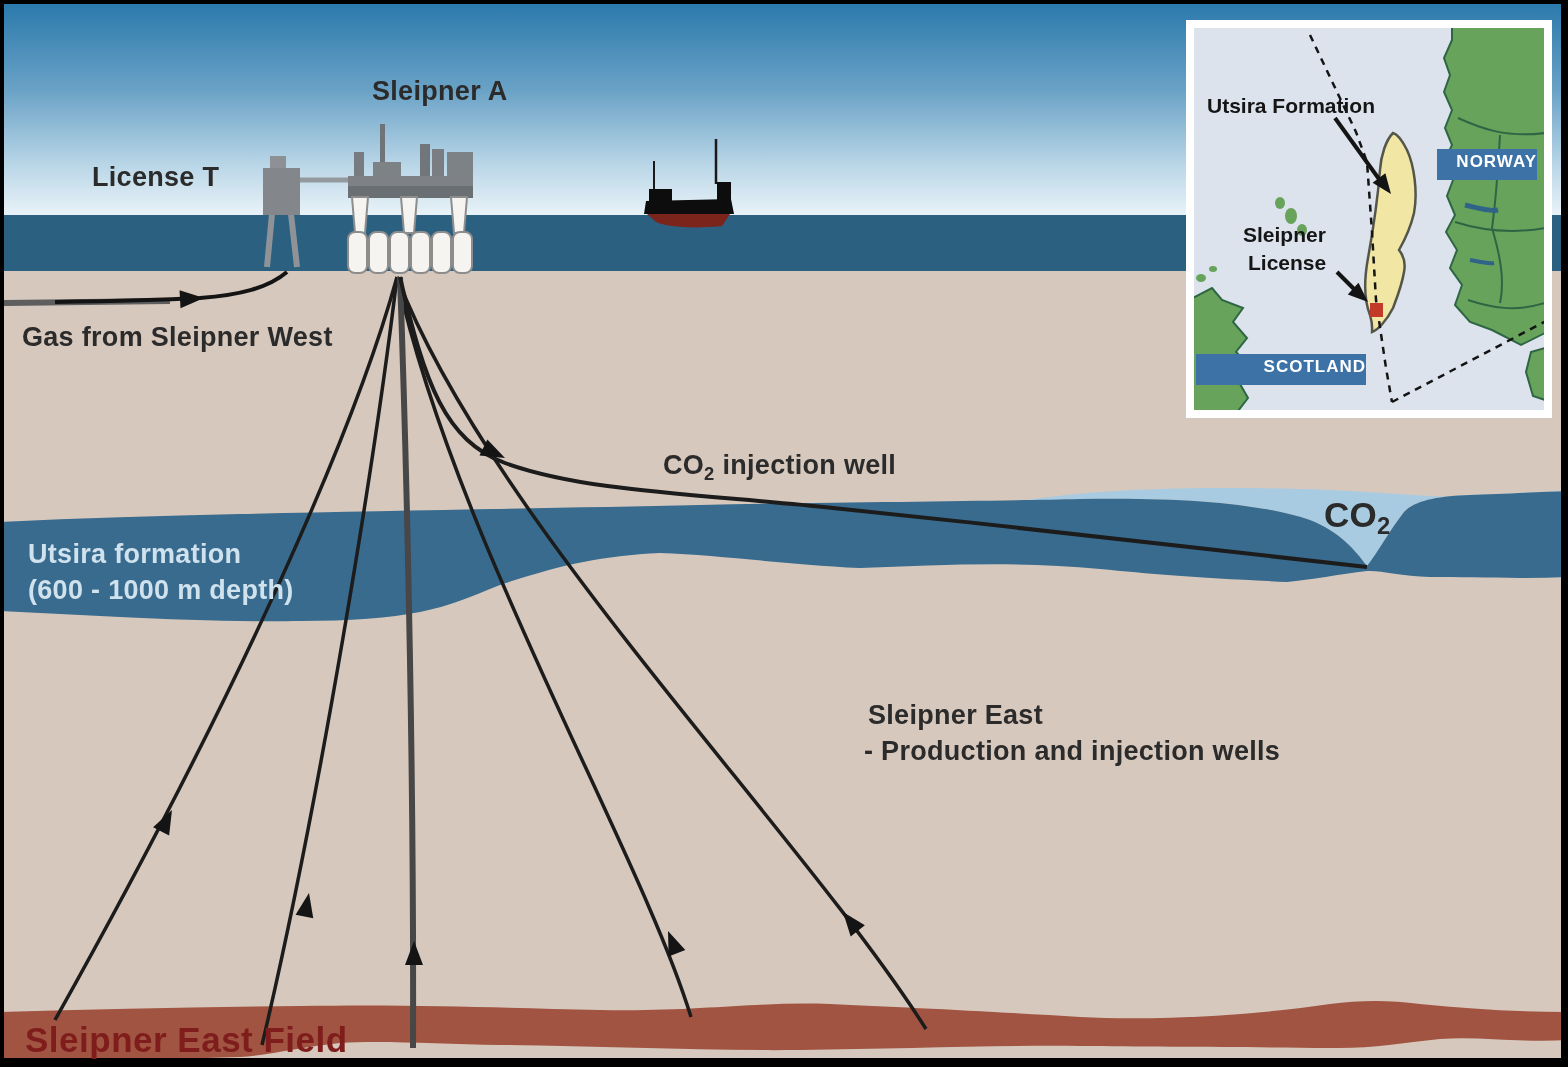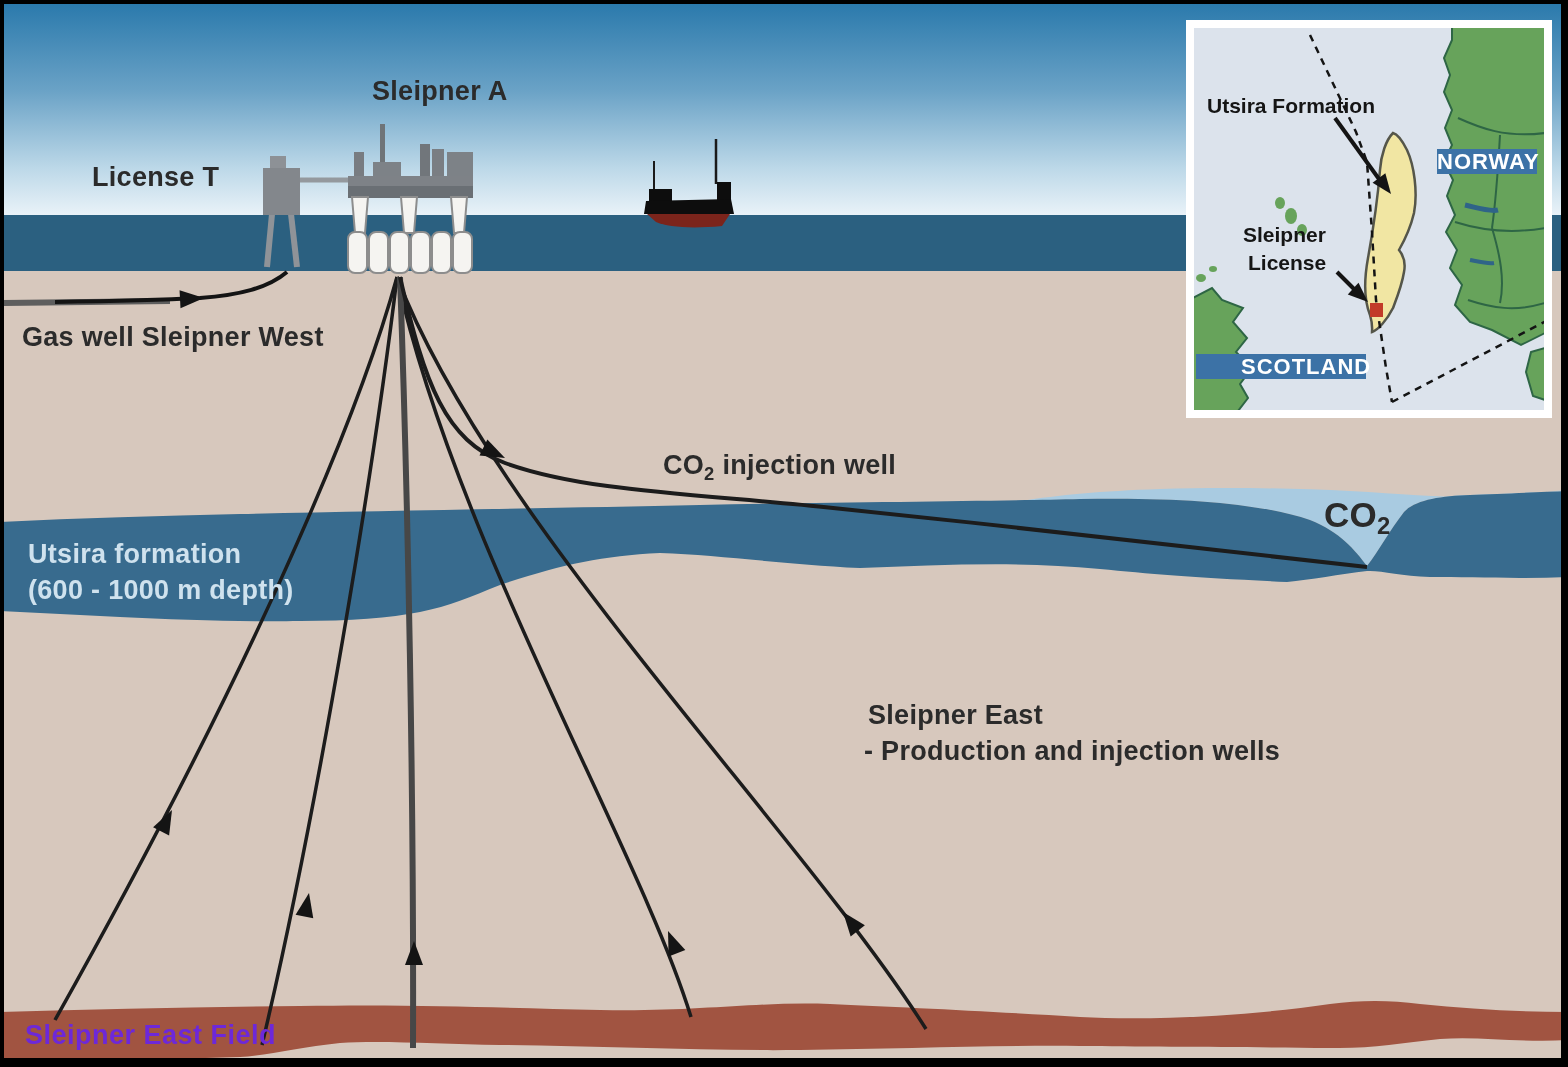--- a/index.html
+++ b/index.html
@@ -4,26 +4,26 @@
 <style>
   html,body { margin:0; padding:0; background:#222; }
   #stage {
     position:relative; width:1568px; height:1067px; overflow:hidden;
     font-family:"Liberation Sans", sans-serif; background:#d7c8bd;
   }
   #scene-svg { position:absolute; left:0; top:0; }
   .lbl { position:absolute; white-space:nowrap; font-weight:700; }
   .lbl-main { font-size:27px; color:#2b2b2b; letter-spacing:0.3px; }
   .lbl-light { font-size:27px; color:#cfe2ee; letter-spacing:0.3px; }
-  .lbl-cream { font-size:27px; color:#6d28d9; letter-spacing:0.5px;text-align:center; }
+  .lbl-cream { font-size:35px; color:#7f1d1d; letter-spacing:0.5px;text-align:center; }
   .lbl-map  { font-size:21px; color:#151515; }
   .sub { font-size:0.68em; vertical-align:-0.30em; }
   .badge {
-    position:absolute; height:25px; line-height:25px; text-align:right;
-    background:#3c72a6; color:#ffffff; font-weight:700; font-size:22px;
+    position:absolute; height:31px; line-height:25px; text-align:right;
+    background:#3c72a6; color:#ffffff; font-weight:700; font-size:17px;
     letter-spacing:1px; font-family:"Liberation Sans", sans-serif;
   }
 </style>
 </head>
 <body>
 
 <div id="stage">
 
 <svg id="scene-svg" width="1568" height="1067" viewBox="0 0 1568 1067">
   <defs>
@@ -193,21 +193,21 @@
     <rect x="0" y="0" width="4" height="1067"></rect>
     <rect x="1561" y="0" width="7" height="1067"></rect>
     <rect x="0" y="1058" width="1568" height="9"></rect>
   </g>
 </svg>
 
 <div class="lbl lbl-main" style="left:331px; top:76px;margin-left:41px;">Sleipner A</div>
 
 <div class="lbl lbl-main" style="left:92px; top:162px;">License T</div>
 
-<div class="lbl lbl-main" style="left:22px; top:322px;">Gas well Sleipner West</div>
+<div class="lbl lbl-main" style="left:22px; top:322px;">Gas from Sleipner West</div>
 
 <div class="lbl lbl-main" style="left:663px; top:450px;"><span>CO</span><span class="sub">2</span><span> injection well</span></div>
 
 <div class="lbl lbl-light" style="left:28px; top:539px;">Utsira formation</div>
 <div class="lbl lbl-light" style="left:28px; top:575px;">(600 - 1000 m depth)</div>
 
 <div class="lbl lbl-main" style="left:1324px; top:495px; font-size:35px;"><span>CO</span><span class="sub">2</span></div>
 
 <div class="lbl lbl-main" style="left:868px; top:700px;">Sleipner East</div>
 <div class="lbl lbl-main" style="left:864px; top:736px;">- Production and injection wells</div>

